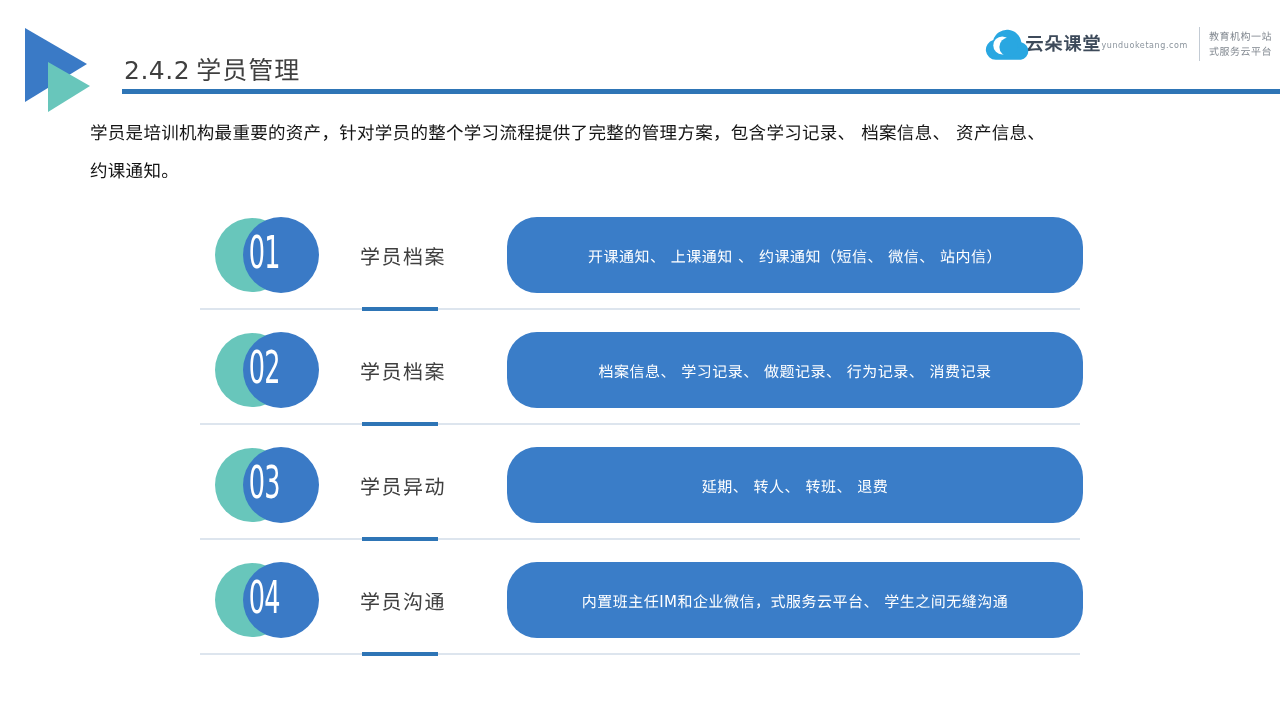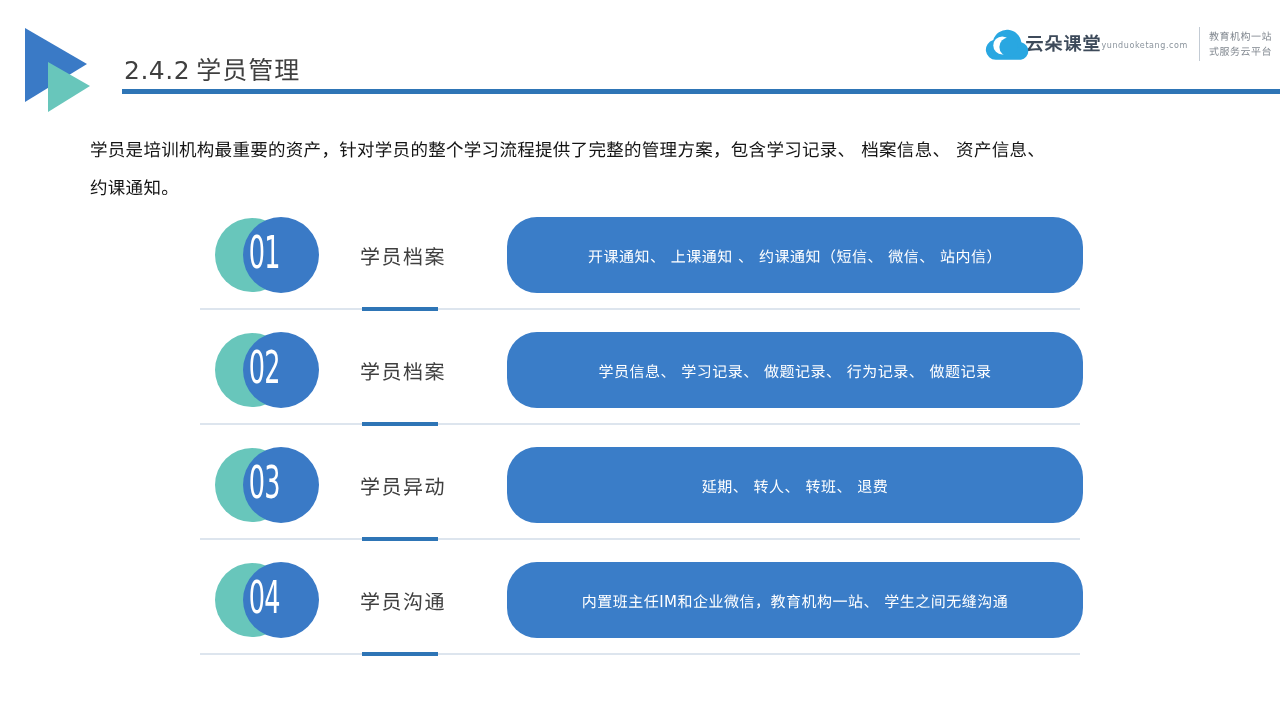--- a/index.html
+++ b/index.html
@@ -25,21 +25,21 @@
 
   .brand{position:absolute;right:8px;top:27px;display:flex;align-items:center;}
   .cloud-wrap{position:relative;width:46px;height:32px;margin-right:-6px;}
   .brand-text{display:flex;flex-direction:row;align-items:center;line-height:1;}
   .brand-name{font-size:18px;font-weight:700;color:#3d4a5a;letter-spacing:1px;}
   .brand-domain{font-size:8px;color:#8a939c;letter-spacing:.6px;margin-top:3px;}
   .brand-vdiv{width:1px;height:34px;background:#c3cbd4;margin:0 9px 0 11px;}
   .brand-tagline{font-size:10px;color:#80878f;line-height:1.55;letter-spacing:.5px;}
 
   
-  .desc{position:absolute;left:90px;top:131px;width:1130px;font-size:17.5px;line-height:38px;color:#141414;letter-spacing:.3px;}
+  .desc{position:absolute;left:90px;top:114px;width:1130px;font-size:17.5px;line-height:38px;color:#141414;letter-spacing:.3px;}
 
   
   .row{position:absolute;left:0;width:1280px;height:110px;}
   .row1{top:200px}.row2{top:315px}.row3{top:430px}.row4{top:545px}
   .circles{position:absolute;left:215px;top:50%;transform:translateY(-50%);width:104px;height:76px;}
   .c-teal{position:absolute;left:0;top:1px;width:74px;height:74px;border-radius:50%;background:var(--circle-teal);}
   .c-blue{position:absolute;right:0;top:0;width:76px;height:76px;border-radius:50%;background:var(--circle-blue);}
   .step-num{position:absolute;left:50%;top:50%;transform:translate(-55%,-54%) scaleX(.58);
             font-size:44px;font-weight:400;color:#fff;letter-spacing:-1px;white-space:nowrap;}
   .row-label{position:absolute;left:360px;top:50%;transform:translateY(-50%);
@@ -102,21 +102,21 @@
     </div>
   </div>
 
   <div class="row row2">
     <div class="circles">
       <span class="c-teal"></span>
       <span class="c-blue"></span>
       <span class="step-num">02</span>
     </div>
     <div class="row-label">学员档案</div>
-    <div class="pill">学员信息、 学习记录、 做题记录、 行为记录、 做题记录</div>
+    <div class="pill">档案信息、 学习记录、 做题记录、 行为记录、 消费记录</div>
     <div class="divider">
       <span class="divider-accent"></span>
     </div>
   </div>
 
   <div class="row row3">
     <div class="circles">
       <span class="c-teal"></span>
       <span class="c-blue"></span>
       <span class="step-num">03</span>
@@ -128,19 +128,19 @@
     </div>
   </div>
 
   <div class="row row4">
     <div class="circles">
       <span class="c-teal"></span>
       <span class="c-blue"></span>
       <span class="step-num">04</span>
     </div>
     <div class="row-label">学员沟通</div>
-    <div class="pill">内置班主任IM和企业微信，教育机构一站、 学生之间无缝沟通</div>
+    <div class="pill">内置班主任IM和企业微信，式服务云平台、 学生之间无缝沟通</div>
     <div class="divider">
       <span class="divider-accent"></span>
     </div>
   </div>
 
 </div>
 
 </body></html>

